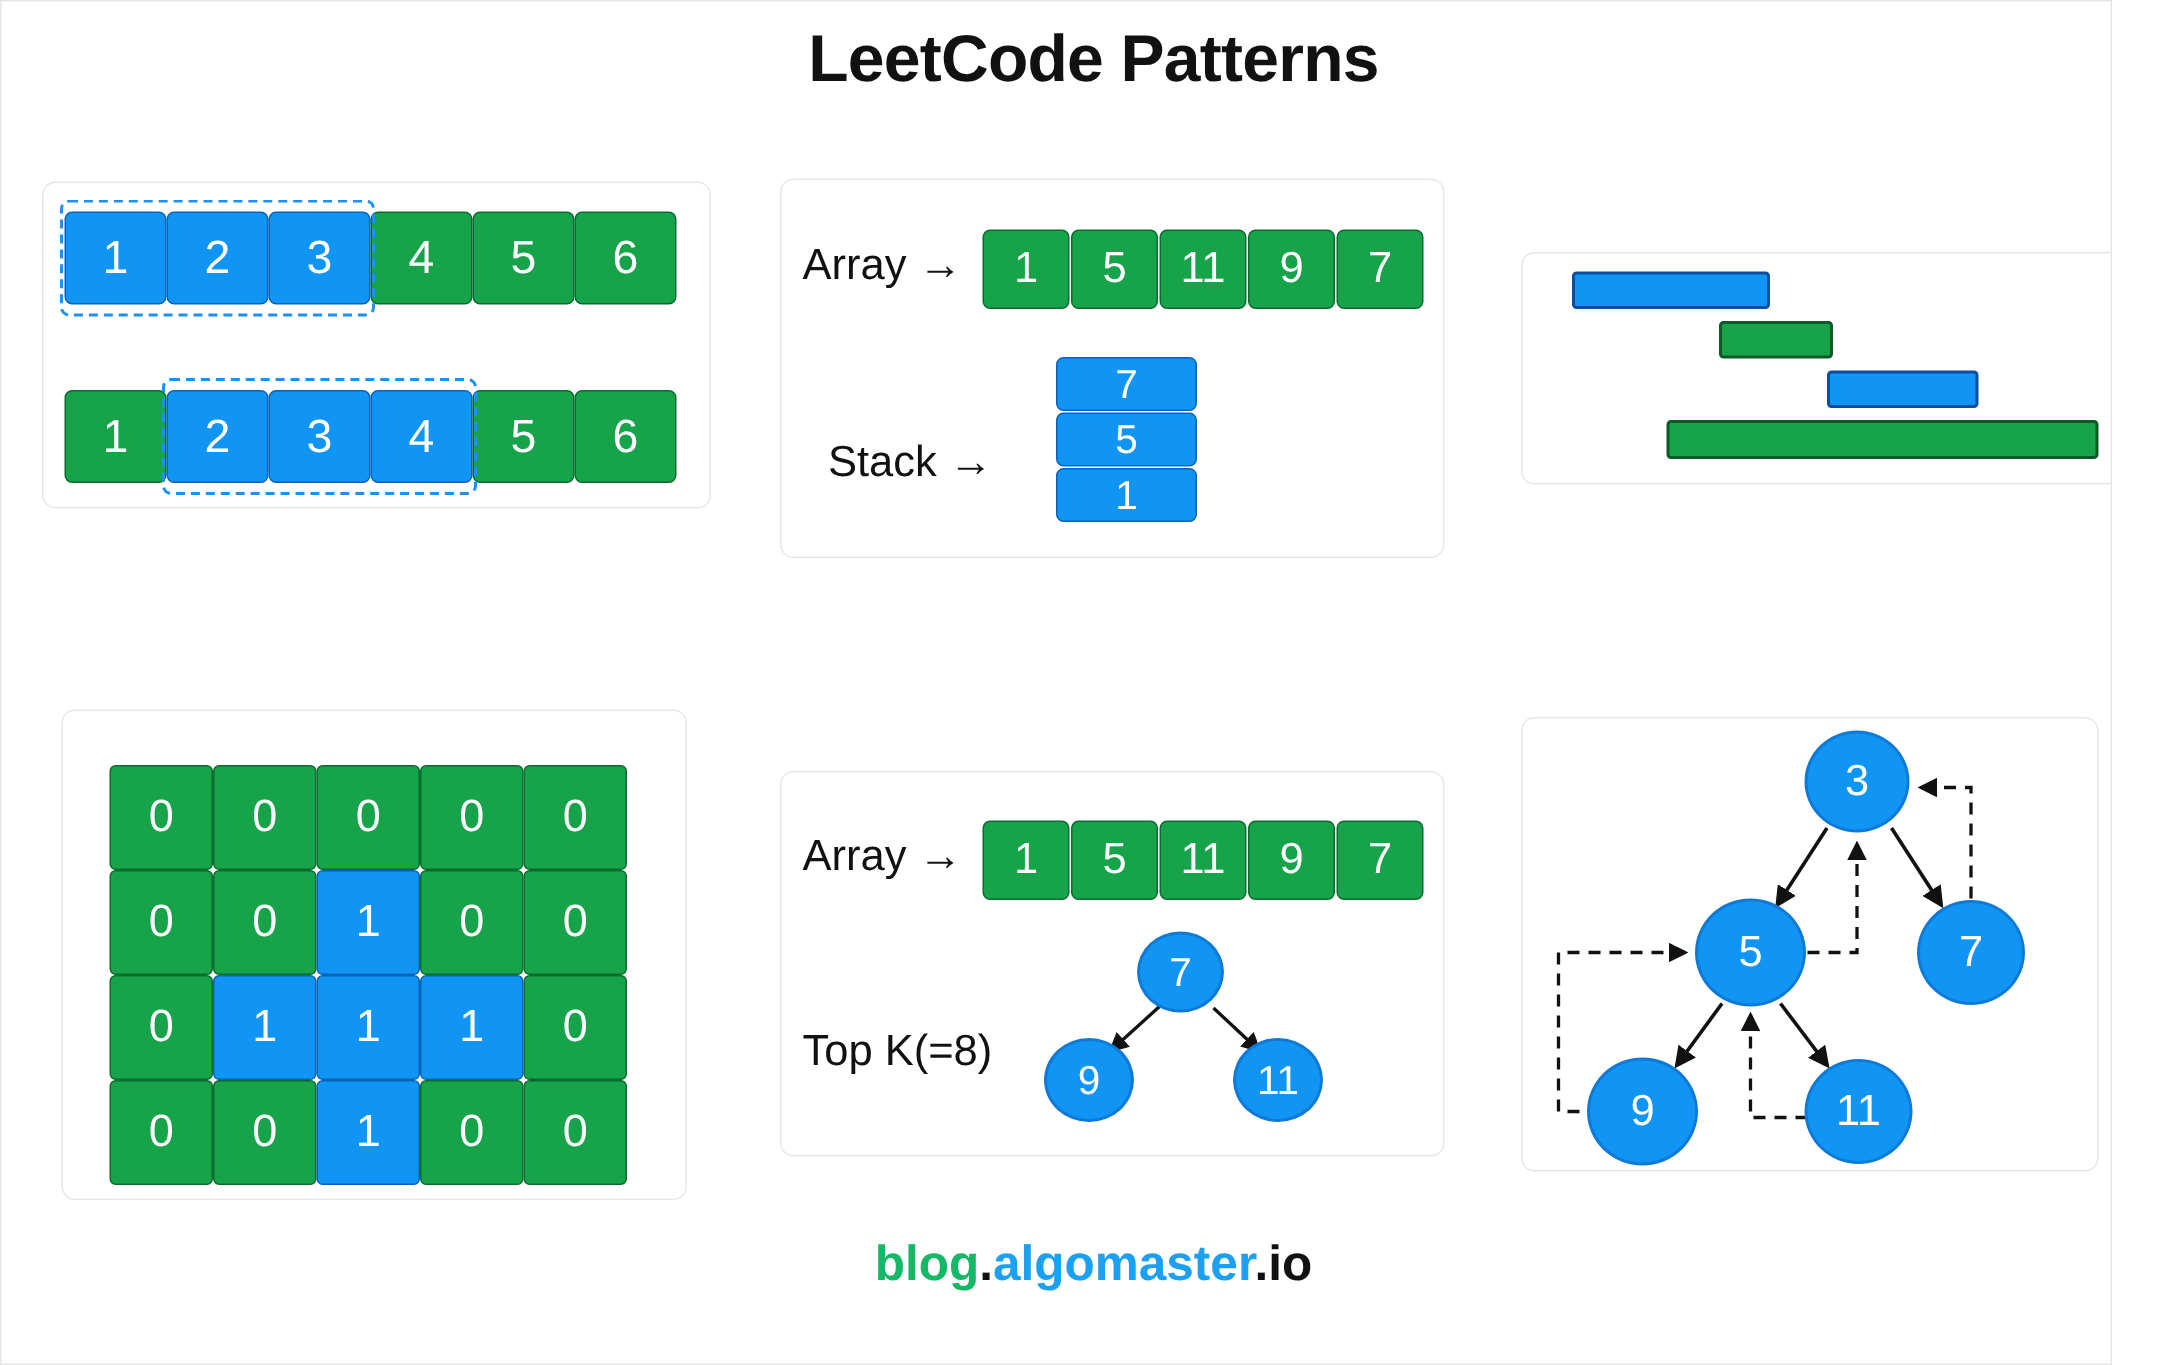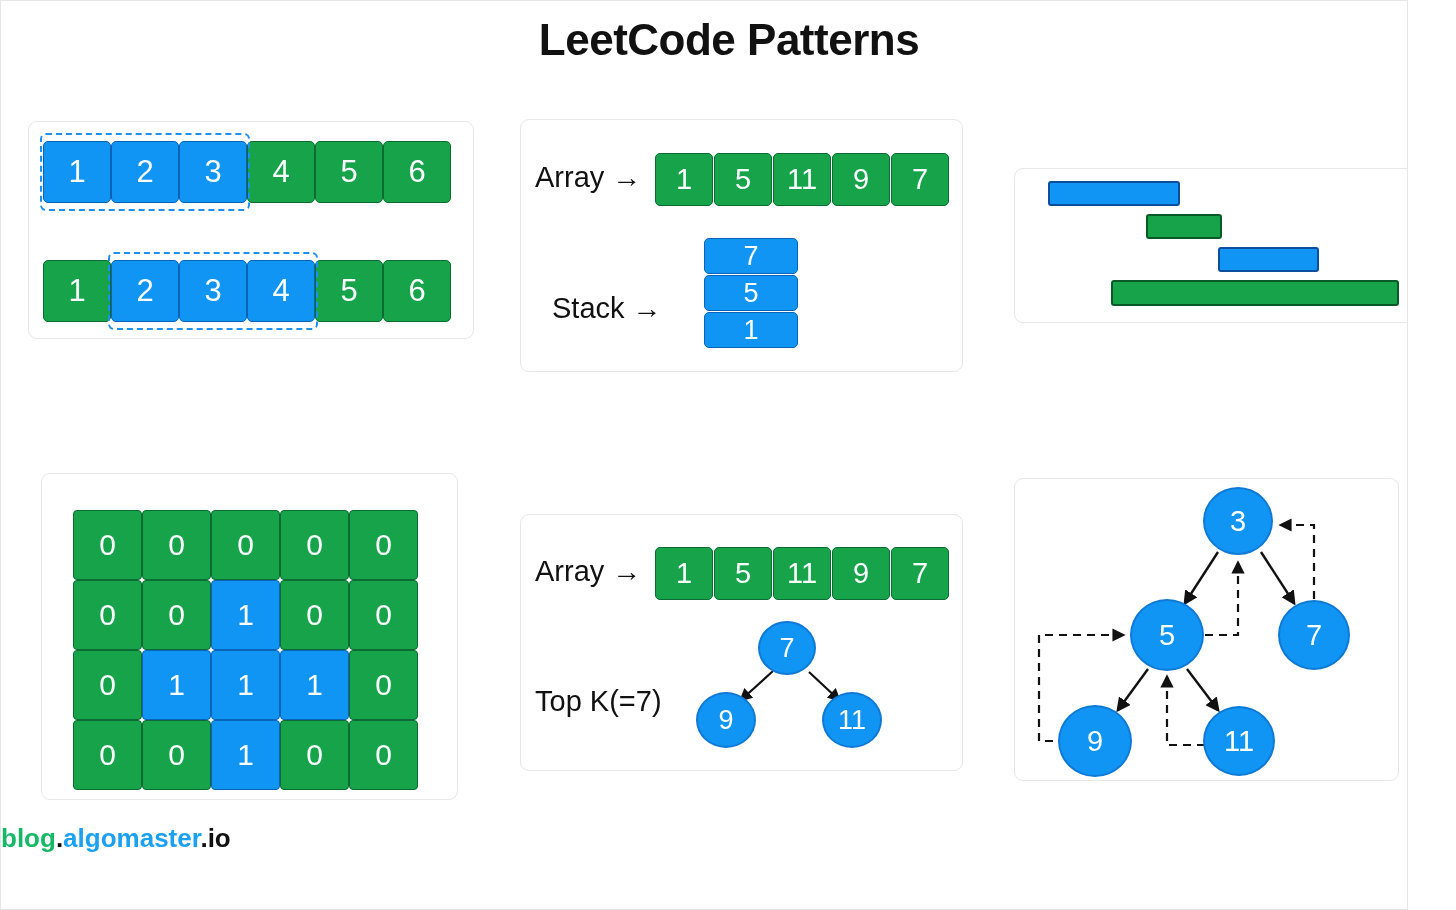--- a/index.html
+++ b/index.html
@@ -113,22 +113,22 @@
     left: 0; top: 0;
     overflow: visible;
     pointer-events: none;
   }
   
   #footer-brand {
     position: absolute;
     top: 822px;
     left: 0;
     width: 1456px;
-    text-align: left;
-    font-size: 26px;
+    text-align: center;
+    font-size: 33px;
     font-weight: bold;
   }
   #footer-brand .g { color: #14b866; }
   #footer-brand .b { color: #1ba0f2; }
   #footer-brand .k { color: #111111; }
 </style>
 </head>
 <body>
 
 <div id="canvas">
@@ -203,21 +203,21 @@
   </div>
 
   <div class="panel" id="panel-topk">
     <div class="label-txt" style="left:14px;top:40px;">Array →</div>
     <div class="cell green arr-cell" style="left:134px;top:32px;">1</div>
     <div class="cell green arr-cell" style="left:193px;top:32px;">5</div>
     <div class="cell green arr-cell" style="left:252px;top:32px;">11</div>
     <div class="cell green arr-cell" style="left:311px;top:32px;">9</div>
     <div class="cell green arr-cell" style="left:370px;top:32px;">7</div>
 
-    <div class="label-txt" style="left:14px;top:170px;">Top K(=7)</div>
+    <div class="label-txt" style="left:14px;top:170px;">Top K(=8)</div>
 
     <svg class="edges" width="443" height="257">
       <defs>
         <marker id="arrowSolidK" viewBox="0 0 10 10" refX="8" refY="5" markerWidth="6" markerHeight="6" orient="auto-start-reverse">
           <path d="M 0 0 L 10 5 L 0 10 z" fill="#111111"></path>
         </marker>
       </defs>
       <line x1="252" y1="156" x2="220" y2="185" stroke="#111111" stroke-width="2.2" marker-end="url(#arrowSolidK)"></line>
       <line x1="288" y1="157" x2="318" y2="185" stroke="#111111" stroke-width="2.2" marker-end="url(#arrowSolidK)"></line>
     </svg>

